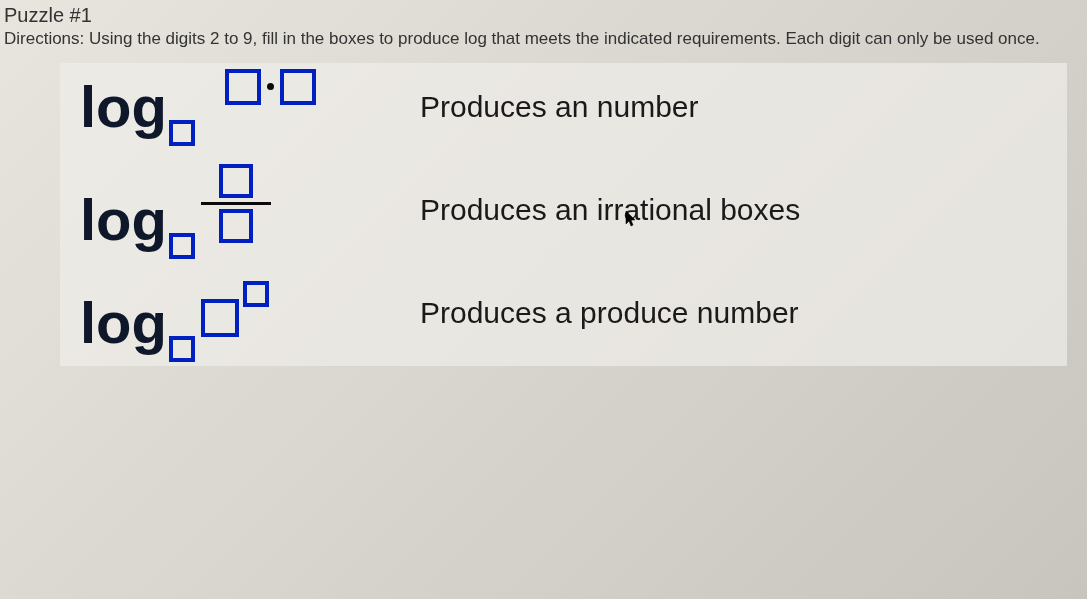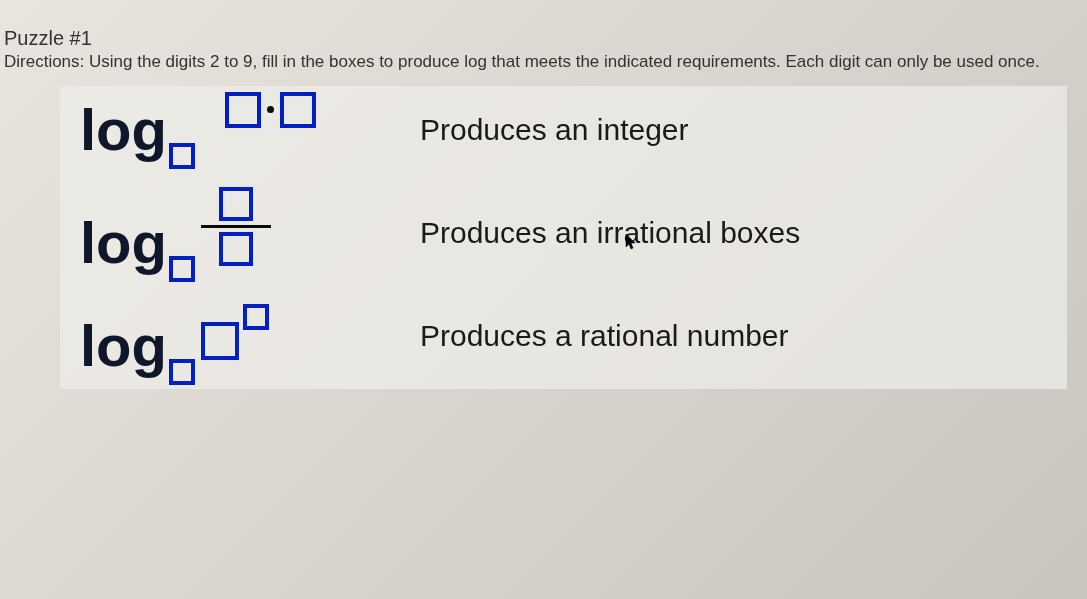--- a/index.html
+++ b/index.html
@@ -10,21 +10,20 @@
     body {
       font-family: Arial, Helvetica, sans-serif;
       background: linear-gradient(135deg, #e8e4de 0%, #d8d4ce 50%, #c8c4be 100%);
       width: 1087px;
       height: 599px;
       overflow: hidden;
       color: #2a2a2a;
     }
     .header {
       padding: 4px 0 2px 4px;
-      margin-top: 23px;
     }
     .puzzle-title {
       font-size: 20px;
       font-weight: normal;
       color: #333;
       margin-bottom: 2px;
     }
     .directions {
       font-size: 17px;
       color: #333;
@@ -180,21 +179,21 @@
           <span>log</span>
           <span class="box box-sub"></span>
         </span>
         <span class="arg-group">
           <span class="box box-arg"></span>
           <span class="dot"></span>
           <span class="box box-arg"></span>
         </span>
       </div>
     </div>
-    <div class="desc-col">Produces an integer</div>
+    <div class="desc-col">Produces an number</div>
   </div>
 
   <div class="row" style="position:relative;">
     <div class="expr-col">
       <div class="expr2">
         <span class="log-container">
           <span class="log-text">
             <span>log</span>
             <span class="box box-sub"></span>
           </span>
@@ -222,16 +221,16 @@
             <span>log</span>
             <span class="box box-sub"></span>
           </span>
         </span>
         <span class="pow-group">
           <span class="box base"></span>
           <span class="box box-sup exp"></span>
         </span>
       </div>
     </div>
-    <div class="desc-col">Produces a rational number</div>
+    <div class="desc-col">Produces a produce number</div>
   </div>
 
 </div>
 
 </body></html>

